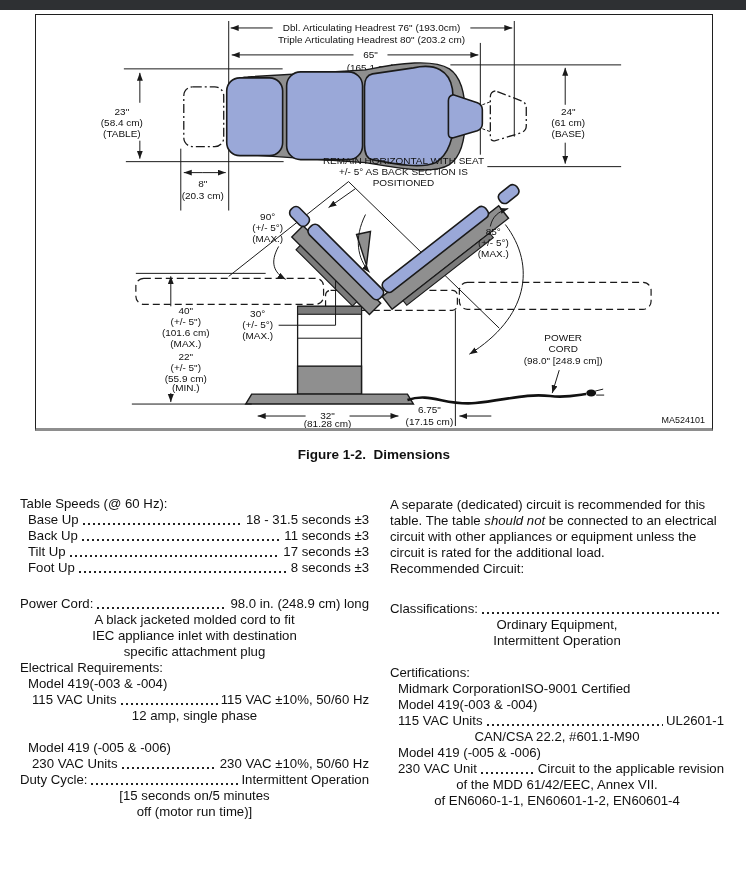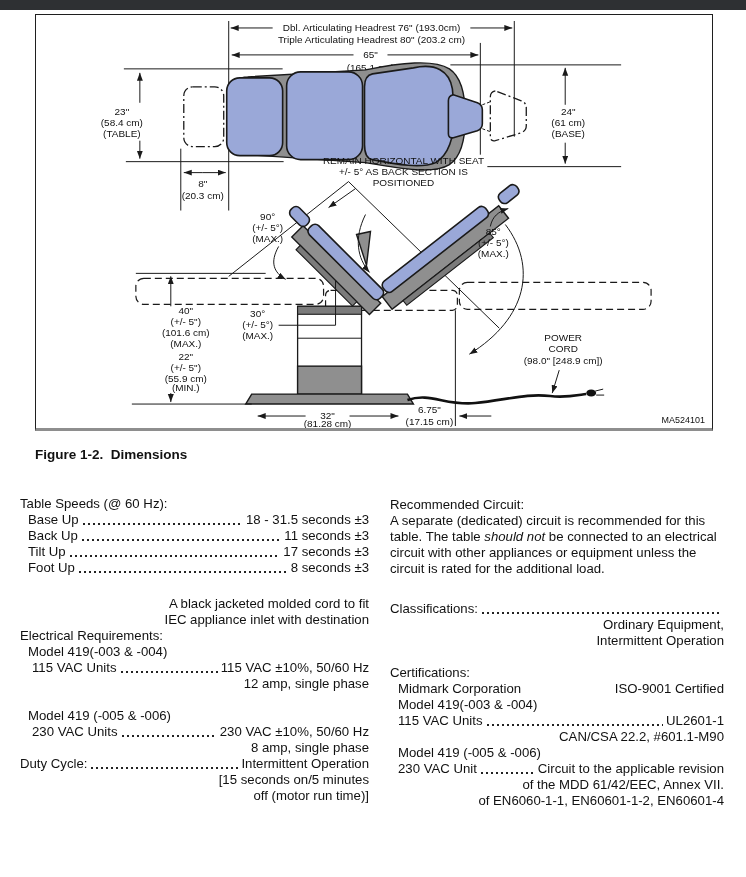--- a/index.html
+++ b/index.html
@@ -2,35 +2,35 @@
 <html><head>
 <meta charset="utf-8">
 <style>
   html,body{margin:0;padding:0}
   body{width:746px;height:877px;background:#fff;position:relative;overflow:hidden;
        font-family:"Liberation Sans",sans-serif;color:#111;}
   .topbar{position:absolute;top:0;left:0;width:746px;height:10px;background:#2e3033}
   .figure-box{position:absolute;left:35px;top:14px;width:678px;height:417px;
               border:1.5px solid #1f1f1f;border-bottom:3px solid #8e8e8e;background:#fff;box-sizing:border-box}
   .figure-box svg{position:absolute;left:0;top:0;width:100%;height:100%}
-  .caption{position:absolute;top:447px;left:35px;width:678px;
+  .caption{position:absolute;top:447px;left:35px;width:678px;text-align:center;
            font-weight:bold;font-size:13.5px;white-space:pre}
   .col{position:absolute;font-size:13.2px;line-height:16px}
   .col-left{left:20px;top:496px;width:349px}
   .col-right{left:390px;top:497px;width:334px}
   .row{display:flex}
   .lbl,.val{white-space:nowrap}
   .leader{flex:1 1 0;min-width:6px;margin:0 3px;height:16px;
           background-image:radial-gradient(circle at 2px 2px,#222 1px,transparent 1.4px);
           background-repeat:repeat-x;background-position:0 10px;background-size:5px 4px}
-  .cont{text-align:right}
+  .cont{text-align:center}
   .ind1{padding-left:8px}
   .ind2{padding-left:12px}
   .gap16{height:16px}.gap20{height:20px}.gap24{height:24px}
-  .split{display:flex;justify-content:space-between}
+  .split{display:flex;}
   .it{font-style:italic}
   
   .ln{stroke:#1a1a1a;stroke-width:1;fill:none}
   .dsh{stroke:#1a1a1a;stroke-width:1.2;fill:none;stroke-dasharray:7 4}
   .dshdot{stroke:#1a1a1a;stroke-width:1.3;fill:none;stroke-dasharray:9 3 2 3}
   .cushion{fill:#9aa8d8;stroke:#1a1a1a;stroke-width:1.6}
   .frame{fill:#8f8f8f;stroke:#1a1a1a;stroke-width:1.4}
   .dark{fill:#7b7b7b;stroke:#1a1a1a;stroke-width:1.1}
   .whitepart{fill:#fff;stroke:#1a1a1a;stroke-width:1.3}
   svg text{fill:#111;font-size:10px;font-family:"Liberation Sans",sans-serif}
@@ -238,54 +238,59 @@
       <span class="val">17 seconds ±3</span>
   </div>
   <div class="row ind1">
     <span class="lbl">Foot Up</span>
       <span class="leader"></span>
       <span class="val">8 seconds ±3</span>
   </div>
 
   <div class="gap20"></div>
 
+  <div class="row">
+    <span class="lbl">Power Cord:</span>
+      <span class="leader"></span>
+      <span class="val">98.0 in. (248.9 cm) long</span>
+  </div>
   <div class="cont">A black jacketed molded cord to fit</div>
   <div class="cont">IEC appliance inlet with destination</div>
+  <div class="cont">specific attachment plug</div>
 
   <div>Electrical Requirements:</div>
   <div class="ind1">Model 419(-003 &amp; -004)</div>
   <div class="row ind2">
     <span class="lbl">115 VAC Units</span>
       <span class="leader"></span>
       <span class="val">115 VAC ±10%, 50/60 Hz</span>
   </div>
   <div class="cont">12 amp, single phase</div>
 
   <div class="gap16"></div>
 
   <div class="ind1">Model 419 (-005 &amp; -006)</div>
   <div class="row ind2">
     <span class="lbl">230 VAC Units</span>
       <span class="leader"></span>
       <span class="val">230 VAC ±10%, 50/60 Hz</span>
   </div>
-  <div class="cont">8 amp, single phase</div>
 
   <div class="row">
     <span class="lbl">Duty Cycle:</span>
       <span class="leader"></span>
       <span class="val">Intermittent Operation</span>
   </div>
   <div class="cont">[15 seconds on/5 minutes</div>
   <div class="cont">off (motor run time)]</div>
 </div>
 
 <div class="col col-right">
+  <div><span>A separate (dedicated) circuit is recommended for this table. The table </span><span class="it">should not</span><span> be connected to an electrical circuit with other appliances or equipment unless the circuit is rated for the additional load.</span></div>
   <div>Recommended Circuit:</div>
-  <div><span>A separate (dedicated) circuit is recommended for this table. The table </span><span class="it">should not</span><span> be connected to an electrical circuit with other appliances or equipment unless the circuit is rated for the additional load.</span></div>
 
   <div class="gap24"></div>
 
   <div class="row">
     <span class="lbl">Classifications:</span>
       <span class="leader"></span>
   </div>
   <div class="cont">Ordinary Equipment,</div>
   <div class="cont">Intermittent Operation</div>
 

